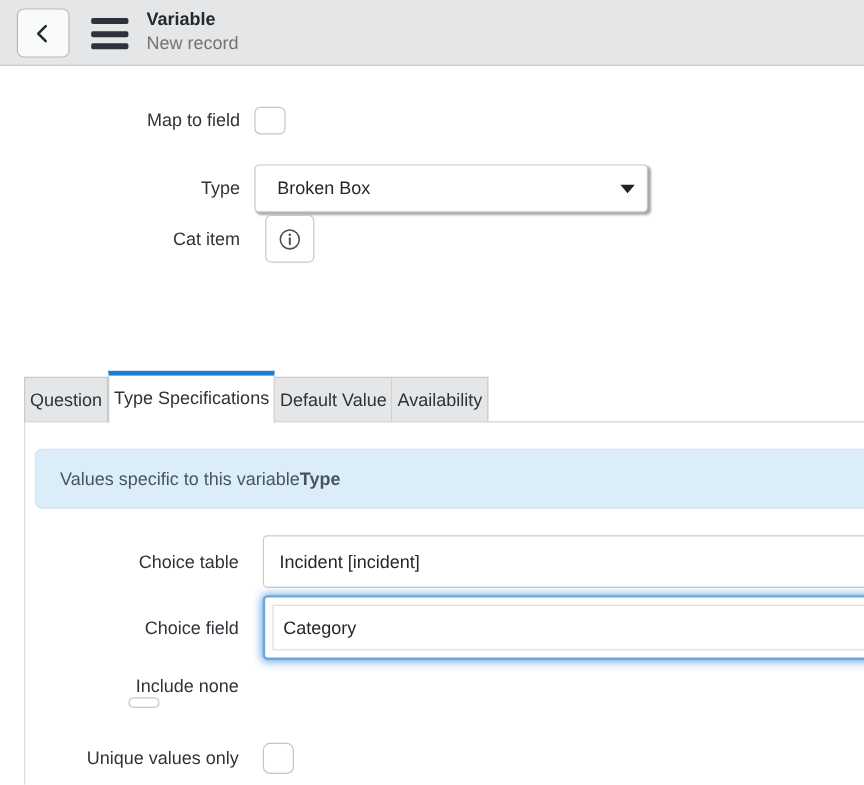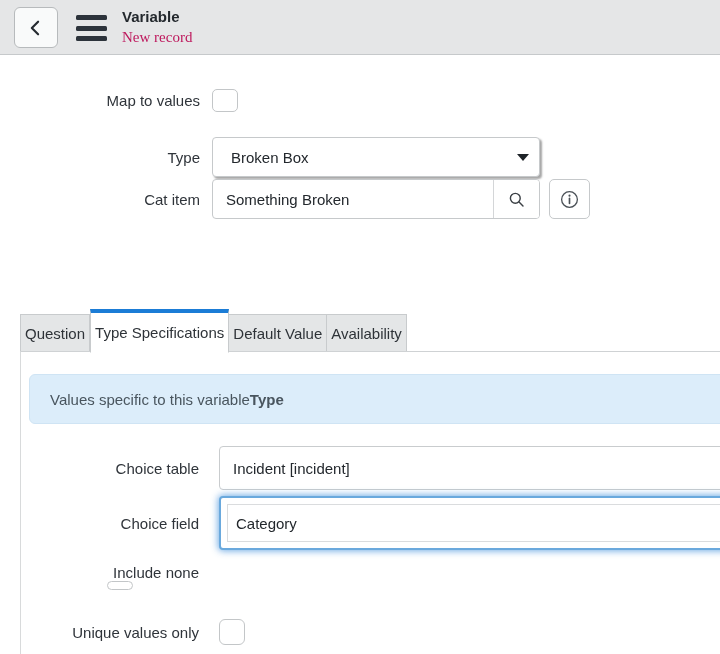--- a/index.html
+++ b/index.html
@@ -7,21 +7,21 @@
   .screen{position:relative;width:720px;height:654px;overflow:hidden;background:#fff;}
 
   
   .header{position:absolute;top:0;left:0;width:100%;height:55px;background:#e5e6e7;border-bottom:1px solid #c6c9cb;box-sizing:border-box;}
   .back-btn{position:absolute;left:14px;top:7px;width:44px;height:41px;background:#f9fafa;border:1px solid #b7babc;border-radius:6px;display:flex;align-items:center;justify-content:center;cursor:pointer;box-sizing:border-box;}
   .back-btn svg{width:20px;height:20px;}
   .menu-icon{position:absolute;left:76px;top:15px;width:31px;height:26px;display:flex;flex-direction:column;justify-content:space-between;cursor:pointer;}
   .menu-icon .bar{height:5px;width:100%;background:#2c333b;border-radius:1.5px;}
   .title-block{position:absolute;left:122px;top:7px;line-height:20px;font-size:15px;}
   .title-block .title{font-weight:bold;color:#23282d;}
-  .title-block .subtitle{color:#be185d;font-family:Liberation Serif, serif;}
+  .title-block .subtitle{color:#737373;}
 
   
   .form-row{position:absolute;left:0;display:flex;align-items:center;}
   .form-row .lbl{width:200px;text-align:right;font-size:15px;color:#2f343a;margin-right:12px;flex:none;}
   .row-map{top:87px;height:26px;}
   .row-type{top:137px;height:40px;}
   .row-cat{top:179px;height:40px;}
 
   .checkbox{width:26px;height:23px;background:#fff;border:1px solid #c3c6c8;border-radius:5px;box-sizing:border-box;cursor:pointer;}
   .checkbox.square{width:26px;height:26px;border-radius:6px;}
@@ -75,45 +75,36 @@
       <div class="bar"></div>
       <div class="bar"></div>
     </div>
     <div class="title-block">
       <div class="title">Variable</div>
       <div class="subtitle">New record</div>
     </div>
   </div>
 
   <div class="form-row row-map">
-    <div class="lbl">Map to values</div>
+    <div class="lbl">Map to field</div>
     <div class="checkbox"></div>
   </div>
 
   <div class="form-row row-type">
     <div class="lbl">Type</div>
     <div class="select">
       <span class="sel-text">Broken Box</span>
       <span class="sel-arrow">
           <span class="caret"></span>
         </span>
     </div>
   </div>
 
   <div class="form-row row-cat">
     <div class="lbl">Cat item</div>
-    <div class="ref-group">
-      <input type="text" value="Something Broken" style="">
-      <div class="ref-search">
-        <svg width="19" height="19" viewBox="0 0 24 24">
-          <circle cx="10.5" cy="10.5" r="6.2" fill="none" stroke="#3b4045" stroke-width="1.8"></circle>
-          <line x1="15.2" y1="15.2" x2="20.2" y2="20.2" stroke="#3b4045" stroke-width="1.8" stroke-linecap="round"></line>
-        </svg>
-      </div>
-    </div>
     <div class="icon-btn">
       <svg width="21" height="21" viewBox="0 0 24 24">
         <circle cx="12" cy="12" r="9" fill="none" stroke="#4b5157" stroke-width="1.5"></circle>
         <line x1="12" y1="10.8" x2="12" y2="16.6" stroke="#4b5157" stroke-width="1.9" stroke-linecap="round"></line>
         <circle cx="12" cy="7.6" r="1.2" fill="#4b5157"></circle>
       </svg>
     </div>
   </div>
 
   <div class="tabs">

